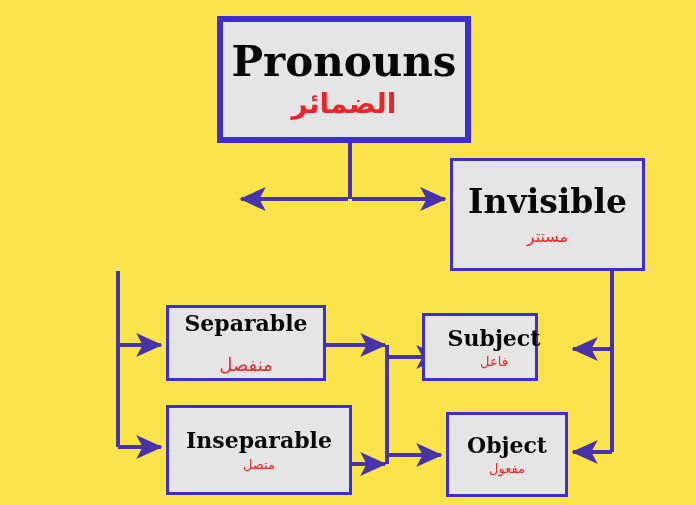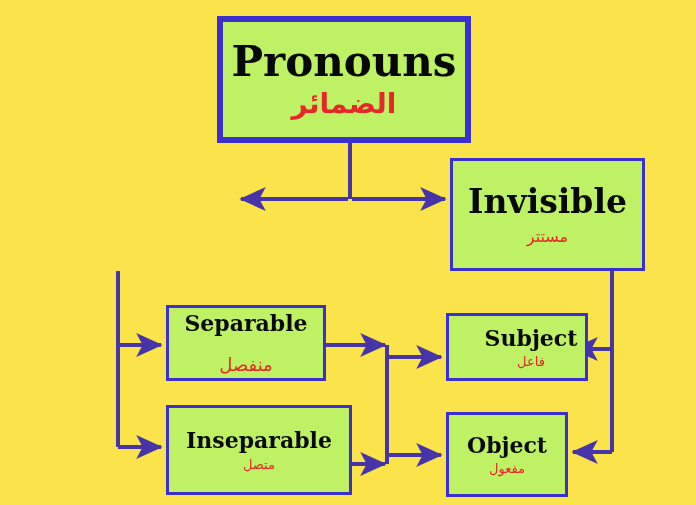--- a/index.html
+++ b/index.html
@@ -22,21 +22,21 @@
   #connectors {
     position: absolute;
     left: 0;
     top: 0;
     width: 696px;
     height: 505px;
     pointer-events: none;
   }
   .node {
     position: absolute;
-    background: #bef264;
+    background: #e5e5e5;
     border: 3px solid #3b2fd0;
     box-sizing: border-box;
     display: flex;
     flex-direction: column;
     align-items: center;
     justify-content: center;
     z-index: 2;
   }
   .node.root {
     border-width: 6px;
@@ -71,21 +71,21 @@
   #node-invisible .ar { font-size: 16px; font-weight: normal; }
 
   #node-separable  { left: 166px; top: 305px; width: 160px; height: 76px; }
   #node-separable .en { font-size: 22px; margin-bottom: 22px; }
   #node-separable .ar { font-size: 18px; }
 
   #node-inseparable{ left: 166px; top: 405px; width: 186px; height: 90px; }
   #node-inseparable .en { font-size: 22px; margin-bottom: 7px; }
   #node-inseparable .ar { font-size: 13px; }
 
-  #node-subject    { left: 446px; top: 313px; width: 142px; height: 68px; padding-left: 28px; }
+  #node-subject    { left: 422px; top: 313px; width: 116px; height: 68px; padding-left: 28px; }
   #node-subject .en { font-size: 22px; margin-bottom: 6px; }
   #node-subject .ar { font-size: 13px; }
 
   #node-object     { left: 446px; top: 412px; width: 122px; height: 85px; }
   #node-object .en { font-size: 22px; margin-bottom: 6px; }
   #node-object .ar { font-size: 13px; }
 </style>
 </head>
 <body>
 

